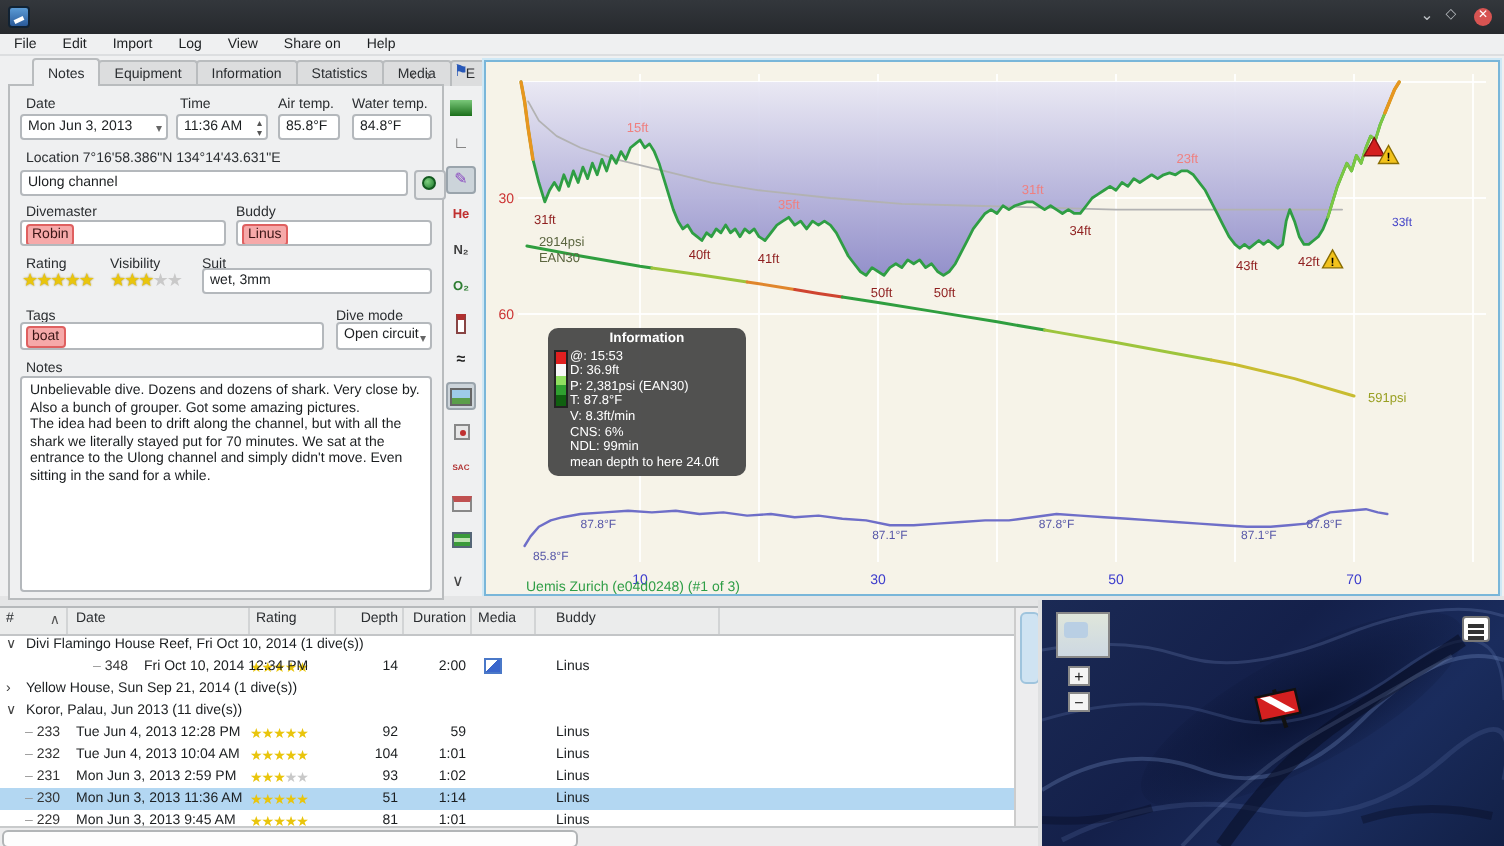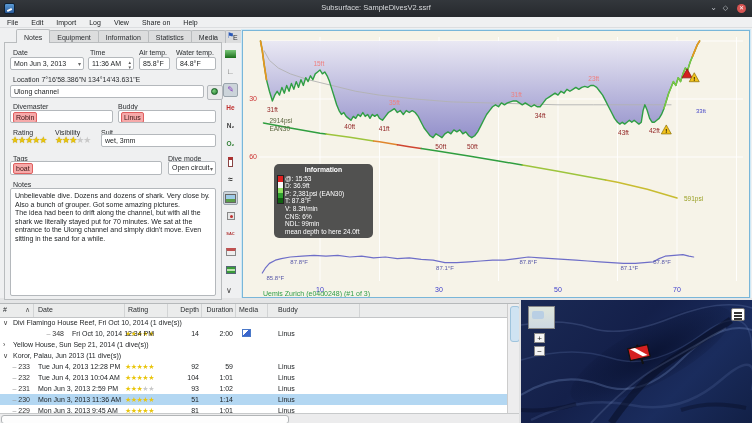--- a/index.html
+++ b/index.html
@@ -87,21 +87,20 @@
   .vsplit{position:absolute;left:519px;top:300px;width:3px;height:123px;background:#dfe0e1;}
   text{font-family:"Liberation Sans",sans-serif;}
 </style>
 </head>
 <body>
 
 <div id="app">
 
   <div class="titlebar">
     <div class="app-icon"></div>
-    <div class="win-title">Subsurface: SampleDivesV2.ssrf</div>
     <div class="win-btn" style="right:33px;">⌄</div>
     <div class="win-btn" style="right:21px;font-size:7px;">◇</div>
     <div class="win-btn win-close" style="right:6px;">✕</div>
   </div>
 
   <div class="menubar">
       <div class="menu-item">File</div>
       <div class="menu-item">Edit</div>
       <div class="menu-item">Import</div>
       <div class="menu-item">Log</div>

